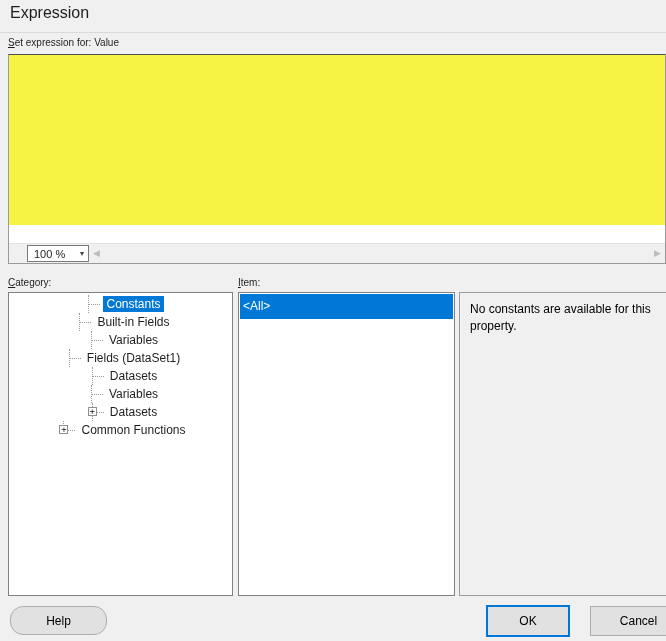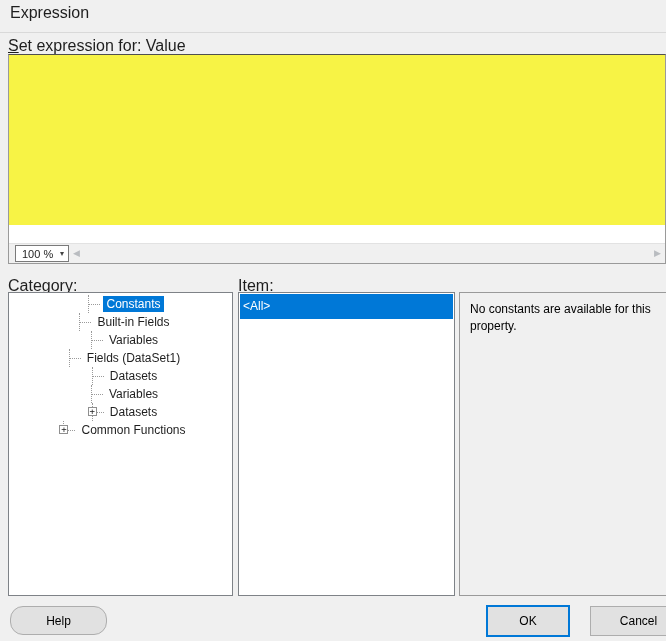--- a/index.html
+++ b/index.html
@@ -8,21 +8,21 @@
     background:#f0f0f0;
     font-family:"Liberation Sans","DejaVu Sans",sans-serif;
     font-size:12px;color:#1e1e1e;
   }
   .titlebar{
     position:absolute;left:0;top:0;width:666px;height:32px;
     border-bottom:1px solid #d9d9d9;
   }
   .titlebar .title{position:absolute;left:10px;top:4px;font-size:16px;}
   .accel{text-decoration:underline;}
-  .field-label{position:absolute;font-size:16px;}
+  .field-label{position:absolute;font-size:10px;}
   #set-expr-label{left:8px;top:37px;}
   
   .editor{
     position:absolute;left:8px;top:54px;width:658px;height:210px;
     background:#ffffff;box-sizing:border-box;
     border:1px solid #9a9a9a;border-top:1px solid #4f4f4f;
   }
   .code{
     position:absolute;left:0;top:0;right:0;bottom:19px;
     padding:4px 0 0 8px;white-space:pre;overflow:hidden;
@@ -30,21 +30,21 @@
     font-size:11px;line-height:14px;color:#1e1e1e;
   }
   .seg.string{color:var(--string,#A31515);}
   .seg.hl{background:var(--hl,#f7f345);}
   .editor-status{
     position:absolute;left:0;right:0;bottom:0;height:19px;
     background:#f0f0f0;border-top:1px solid #e2e2e2;
     display:flex;align-items:center;
   }
   .zoom-combo{
-    width:54px;height:17px;margin-left:6px;background:#fff;
+    width:62px;height:17px;margin-left:18px;background:#fff;
     border:1px solid #7a7a7a;box-sizing:border-box;
     display:flex;align-items:center;font-size:11px;
   }
   .zoom-combo .zv{padding-left:6px;flex:1;}
   .combo-arrow{font-size:8px;color:#444;padding-right:4px;}
   .hscroll{flex:1;height:17px;position:relative;background:#f0f0f0;}
   .scroll-arrow{
     position:absolute;top:3px;font-size:9px;color:#b9bcc0;line-height:11px;
   }
   .scroll-arrow.left{left:4px;}

